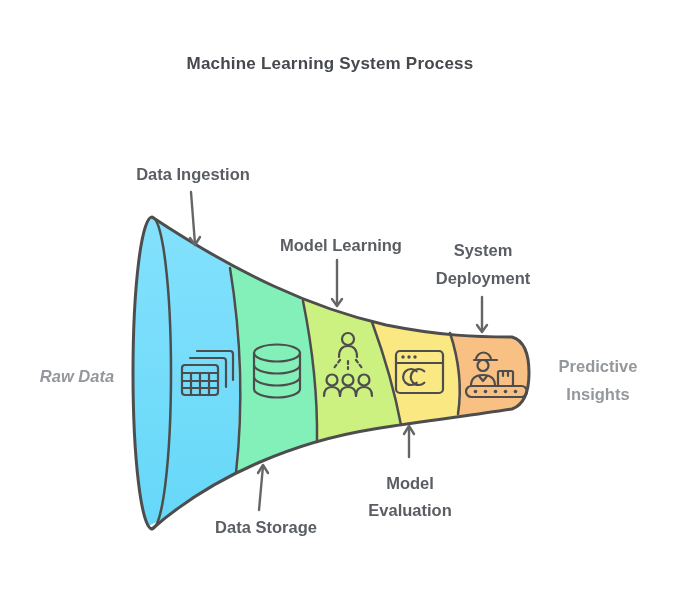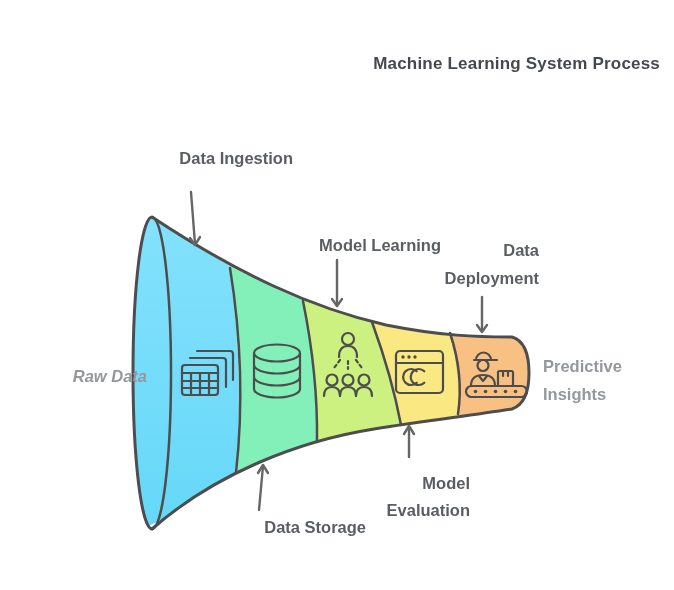--- a/index.html
+++ b/index.html
@@ -1,23 +1,23 @@
 <!DOCTYPE html>
 <html><head>
 <meta charset="utf-8">
 <style>
   html,body{margin:0;padding:0;background:#fff;}
   #stage{position:relative;width:674px;height:590px;background:#fff;overflow:hidden;
          font-family:"Liberation Sans",sans-serif;}
   #funnel-svg{position:absolute;left:0;top:0;width:674px;height:590px;}
   .label{position:absolute;font-weight:700;font-size:16.5px;color:#5A5E63;
-         text-align:right;line-height:28px;}
+         text-align:center;line-height:28px;}
   .label--title{font-size:17px;color:#45494E;letter-spacing:.2px;}
   .label--side{color:#94989C;}
-  .label--left-align{text-align:left;}
+  .label--left-align{text-align:center;}
 </style>
 </head>
 <body>
 
 <div id="stage">
 
   <svg id="funnel-svg" viewBox="0 0 674 590">
     <defs>
       <clipPath id="funnelClip">
         <path d="M152,217 C238,274 312,308 386,325 C441,336 478,337 512,337 Q529,342 529,373 Q529,403 512,409 C469,416 428,420 374,429 C299,441 216,473 152,529 A19,156 0 0 1 152,217 Z"></path>
@@ -125,25 +125,25 @@
       </g>
       <g>
         <path d="M409,457 L409,427"></path>
           <path d="M404,434 L409,426 L414,434"></path>
       </g>
     </g>
   </svg>
 
   <div class="label label--title" style="left:0;top:50px;width:660px;">Machine Learning System Process</div>
 
-  <div class="label" style="left:93px;top:144px;width:200px;">Data Ingestion</div>
+  <div class="label" style="left:93px;top:160px;width:200px;">Data Ingestion</div>
 
   <div class="label" style="left:241px;top:231px;width:200px;">Model Learning</div>
 
-  <div class="label" style="left:427px;top:236px;width:112px;">Data Deployment</div>
+  <div class="label" style="left:427px;top:236px;width:112px;">System Deployment</div>
 
   <div class="label" style="left:350px;top:470px;width:120px;line-height:27px;">Model Evaluation</div>
 
   <div class="label" style="left:166px;top:513px;width:200px;">Data Storage</div>
 
   <div class="label label--side" style="left:7px;top:362px;width:140px;font-style:italic;">Raw Data</div>
 
   <div class="label label--side label--left-align" style="left:543px;top:352px;width:110px;">Predictive Insights</div>
 
 </div>

